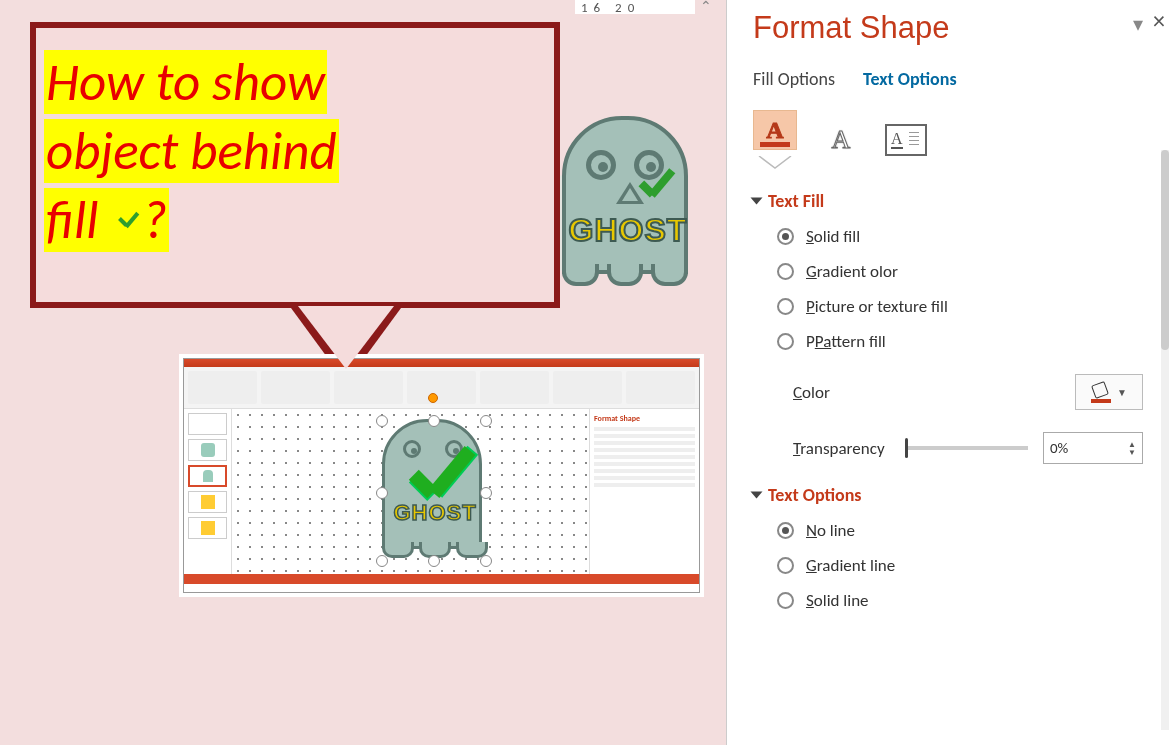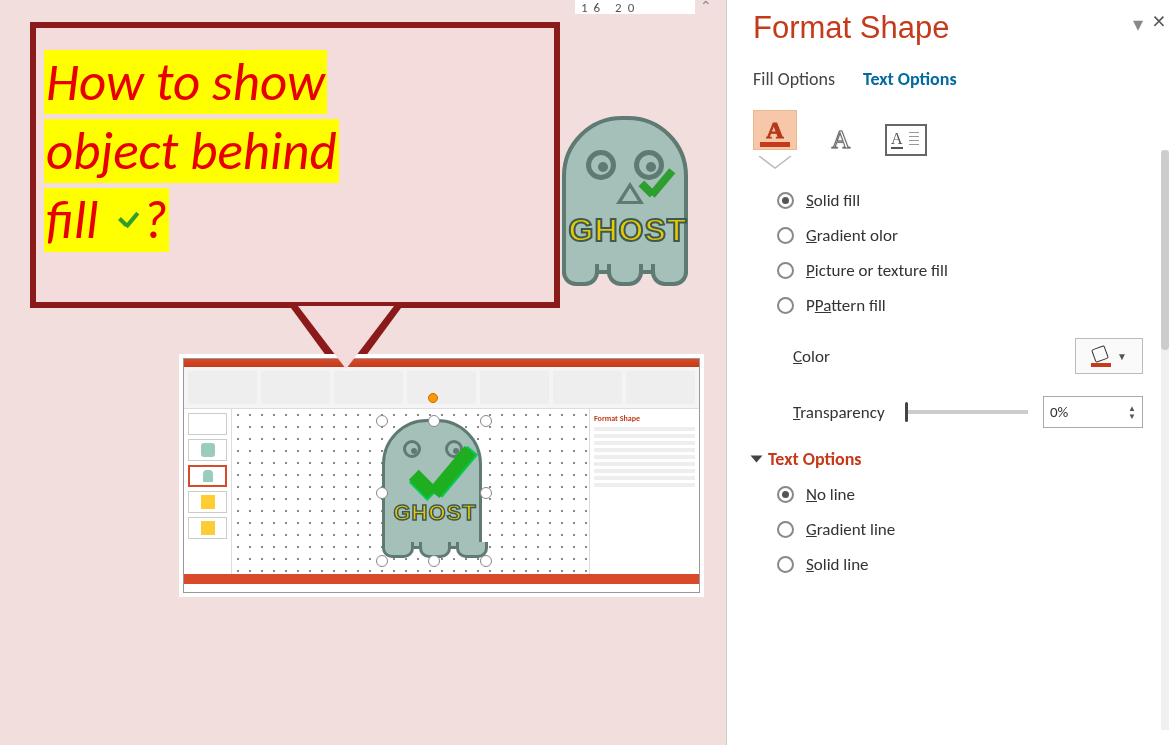--- a/index.html
+++ b/index.html
@@ -411,20 +411,24 @@
     </div>
     <div class="icon-A-outline">
       <span class="A">A</span>
     </div>
     <div class="icon-textbox">
       <span>A</span>
     </div>
   </div>
 
   <div class="section">
+    <div class="section-header">
+      <span class="tri"></span>
+      <span class="ttl">Text Fill</span>
+    </div>
     <div class="radios">
       <label class="radio-opt">
         <input type="radio" name="fill" checked="" style="">
         <span><u>S</u><span>olid fill</span></span>
       </label>
       <label class="radio-opt">
         <input type="radio" name="fill" style="">
         <span><u>G</u><span>radient olor</span></span>
       </label>
       <label class="radio-opt">

